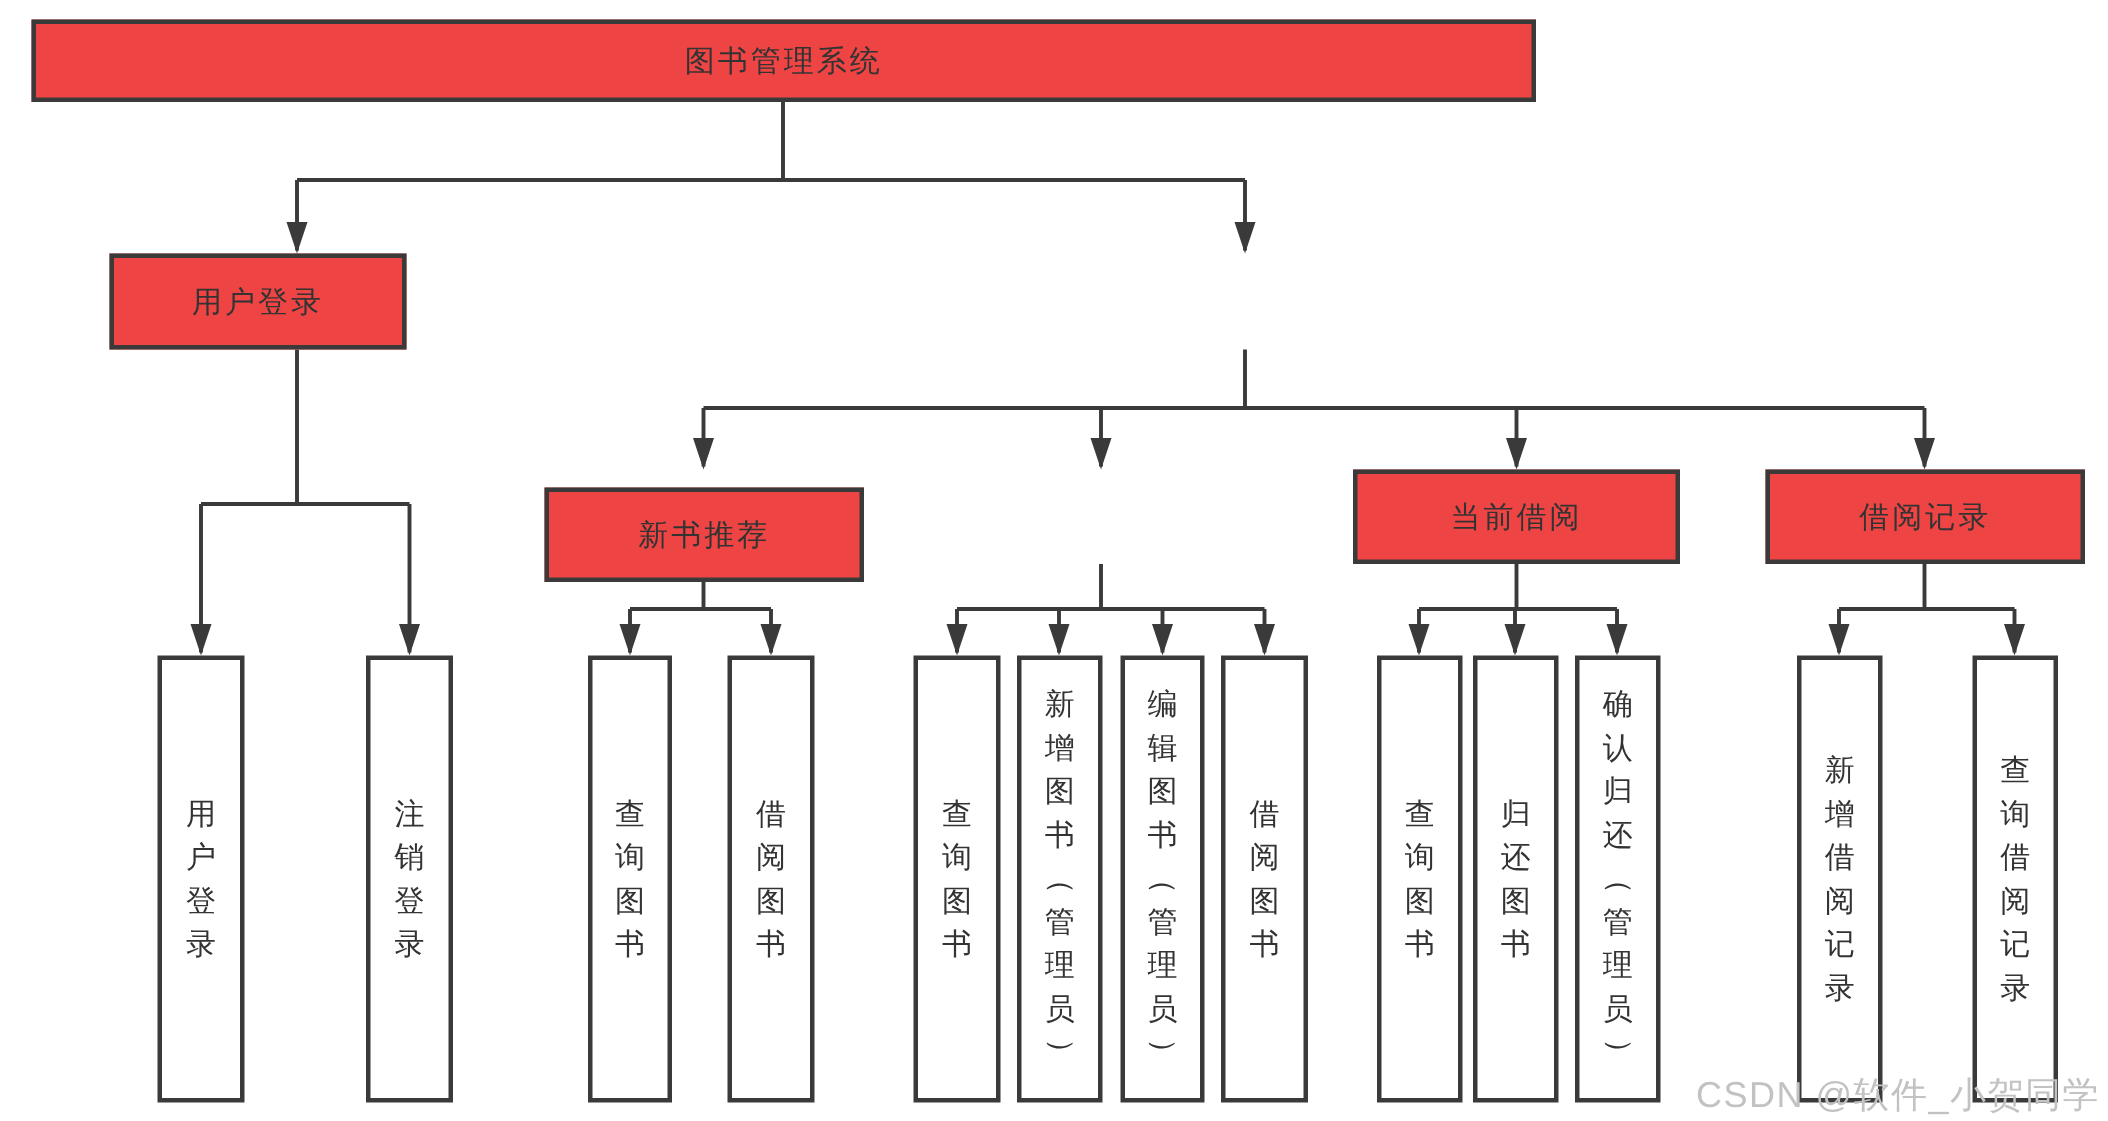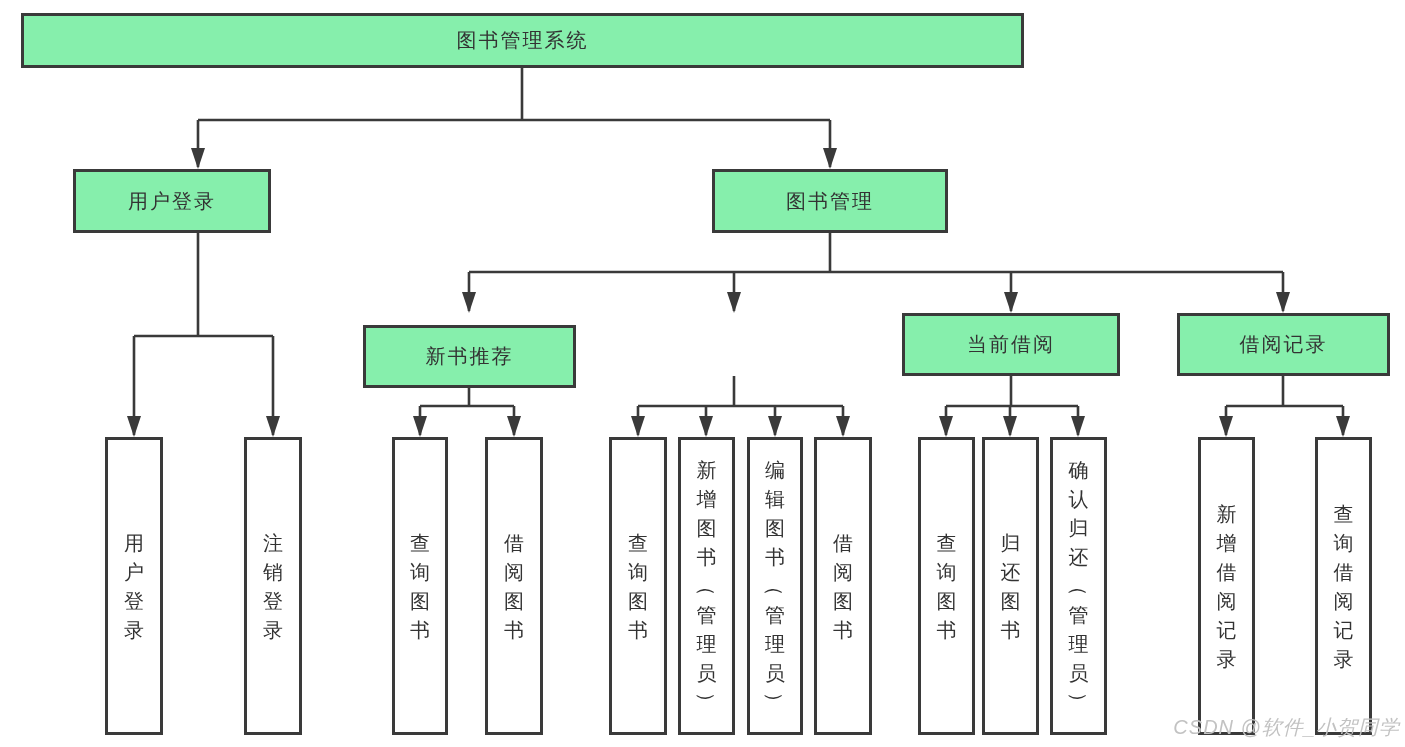--- a/index.html
+++ b/index.html
@@ -19,21 +19,21 @@
   .connectors path {
     stroke: var(--line, #3a3a3a);
     stroke-width: 2.6;
     fill: none;
   }
   .connectors polygon { fill: var(--line, #3a3a3a); }
   .node {
     position: absolute;
     box-sizing: border-box;
     border: 3px solid var(--line, #3a3a3a);
-    background: #86efac;
+    background: #ef4444;
     display: flex;
     align-items: center;
     justify-content: center;
     font-size: 20px;
     letter-spacing: 2px;
     color: var(--text, #333333);
   }
   .vlabel {
     position: absolute;
     box-sizing: border-box;
@@ -48,25 +48,24 @@
     color: var(--text, #333333);
     top: 437px;
     height: 298px;
   }
   .vlabel span { line-height: 1; display: block; }
   .vlabel span.rot { transform: rotate(90deg); }
   .watermark {
     position: absolute;
     top: 714px;
     right: 5px;
-    font-size: 20px;
+    font-size: 24px;
     color: var(--wm, #c2c2c2);
     letter-spacing: 1px;
     white-space: nowrap;
-    font-style: italic;
   }
 </style>
 </head>
 <body>
 
 <div class="stage">
 
   <svg class="connectors" viewBox="0 0 1405 747" xmlns="http://www.w3.org/2000/svg">
 
     <path d="M522 68 V120 M198 120 H830 M198 120 V167 M830 120 V167"></path>
@@ -104,23 +103,20 @@
     <polygon points="1336,416 1350,416 1343,437"></polygon>
   </svg>
 
   <div class="node" style="left:21px; top:13px; width:1003px; height:55px;">
     <span>图书管理系统</span>
   </div>
 
   <div class="node" style="left:73px; top:169px; width:198px; height:64px;">
     <span>用户登录</span>
   </div>
-  <div class="node" style="left:712px; top:169px; width:236px; height:64px;">
-    <span>图书管理</span>
-  </div>
 
   <div class="node" style="left:363px; top:313px; width:213px; height:63px;margin-top:12px;">
     <span>新书推荐</span>
   </div>
   <div class="node" style="left:902px; top:313px; width:218px; height:63px;">
     <span>当前借阅</span>
   </div>
   <div class="node" style="left:1177px; top:313px; width:213px; height:63px;">
     <span>借阅记录</span>
   </div>

